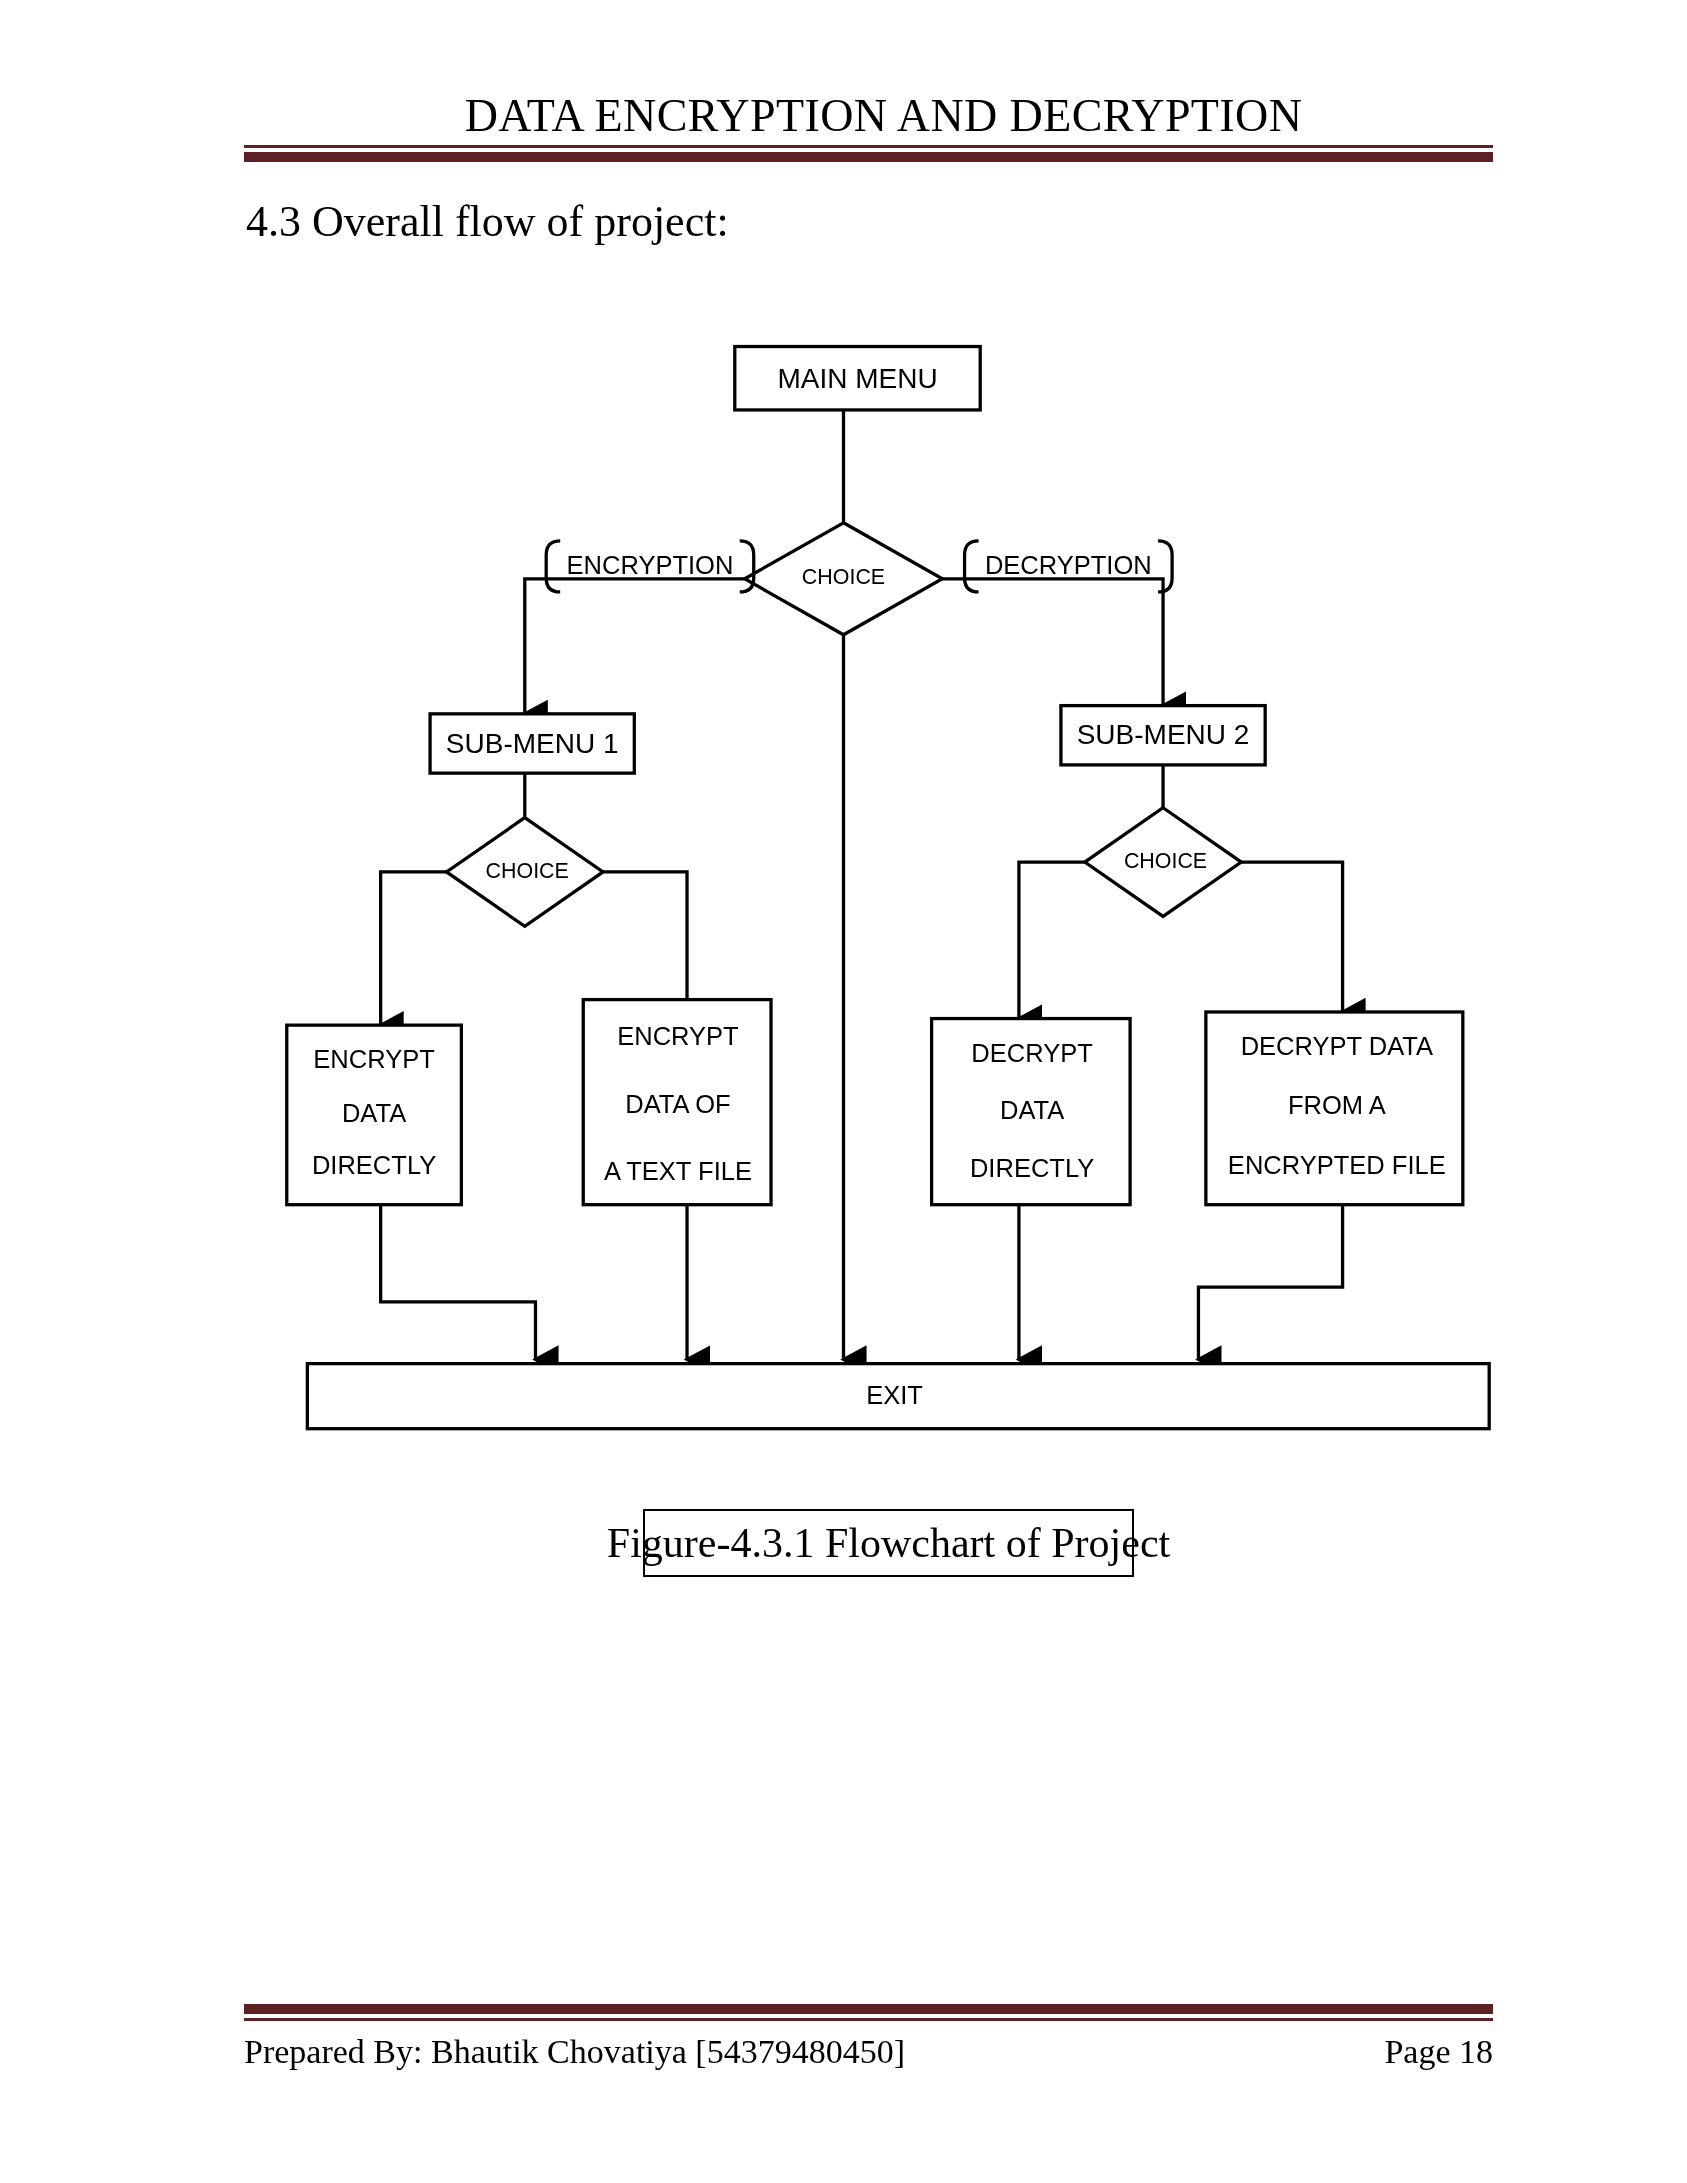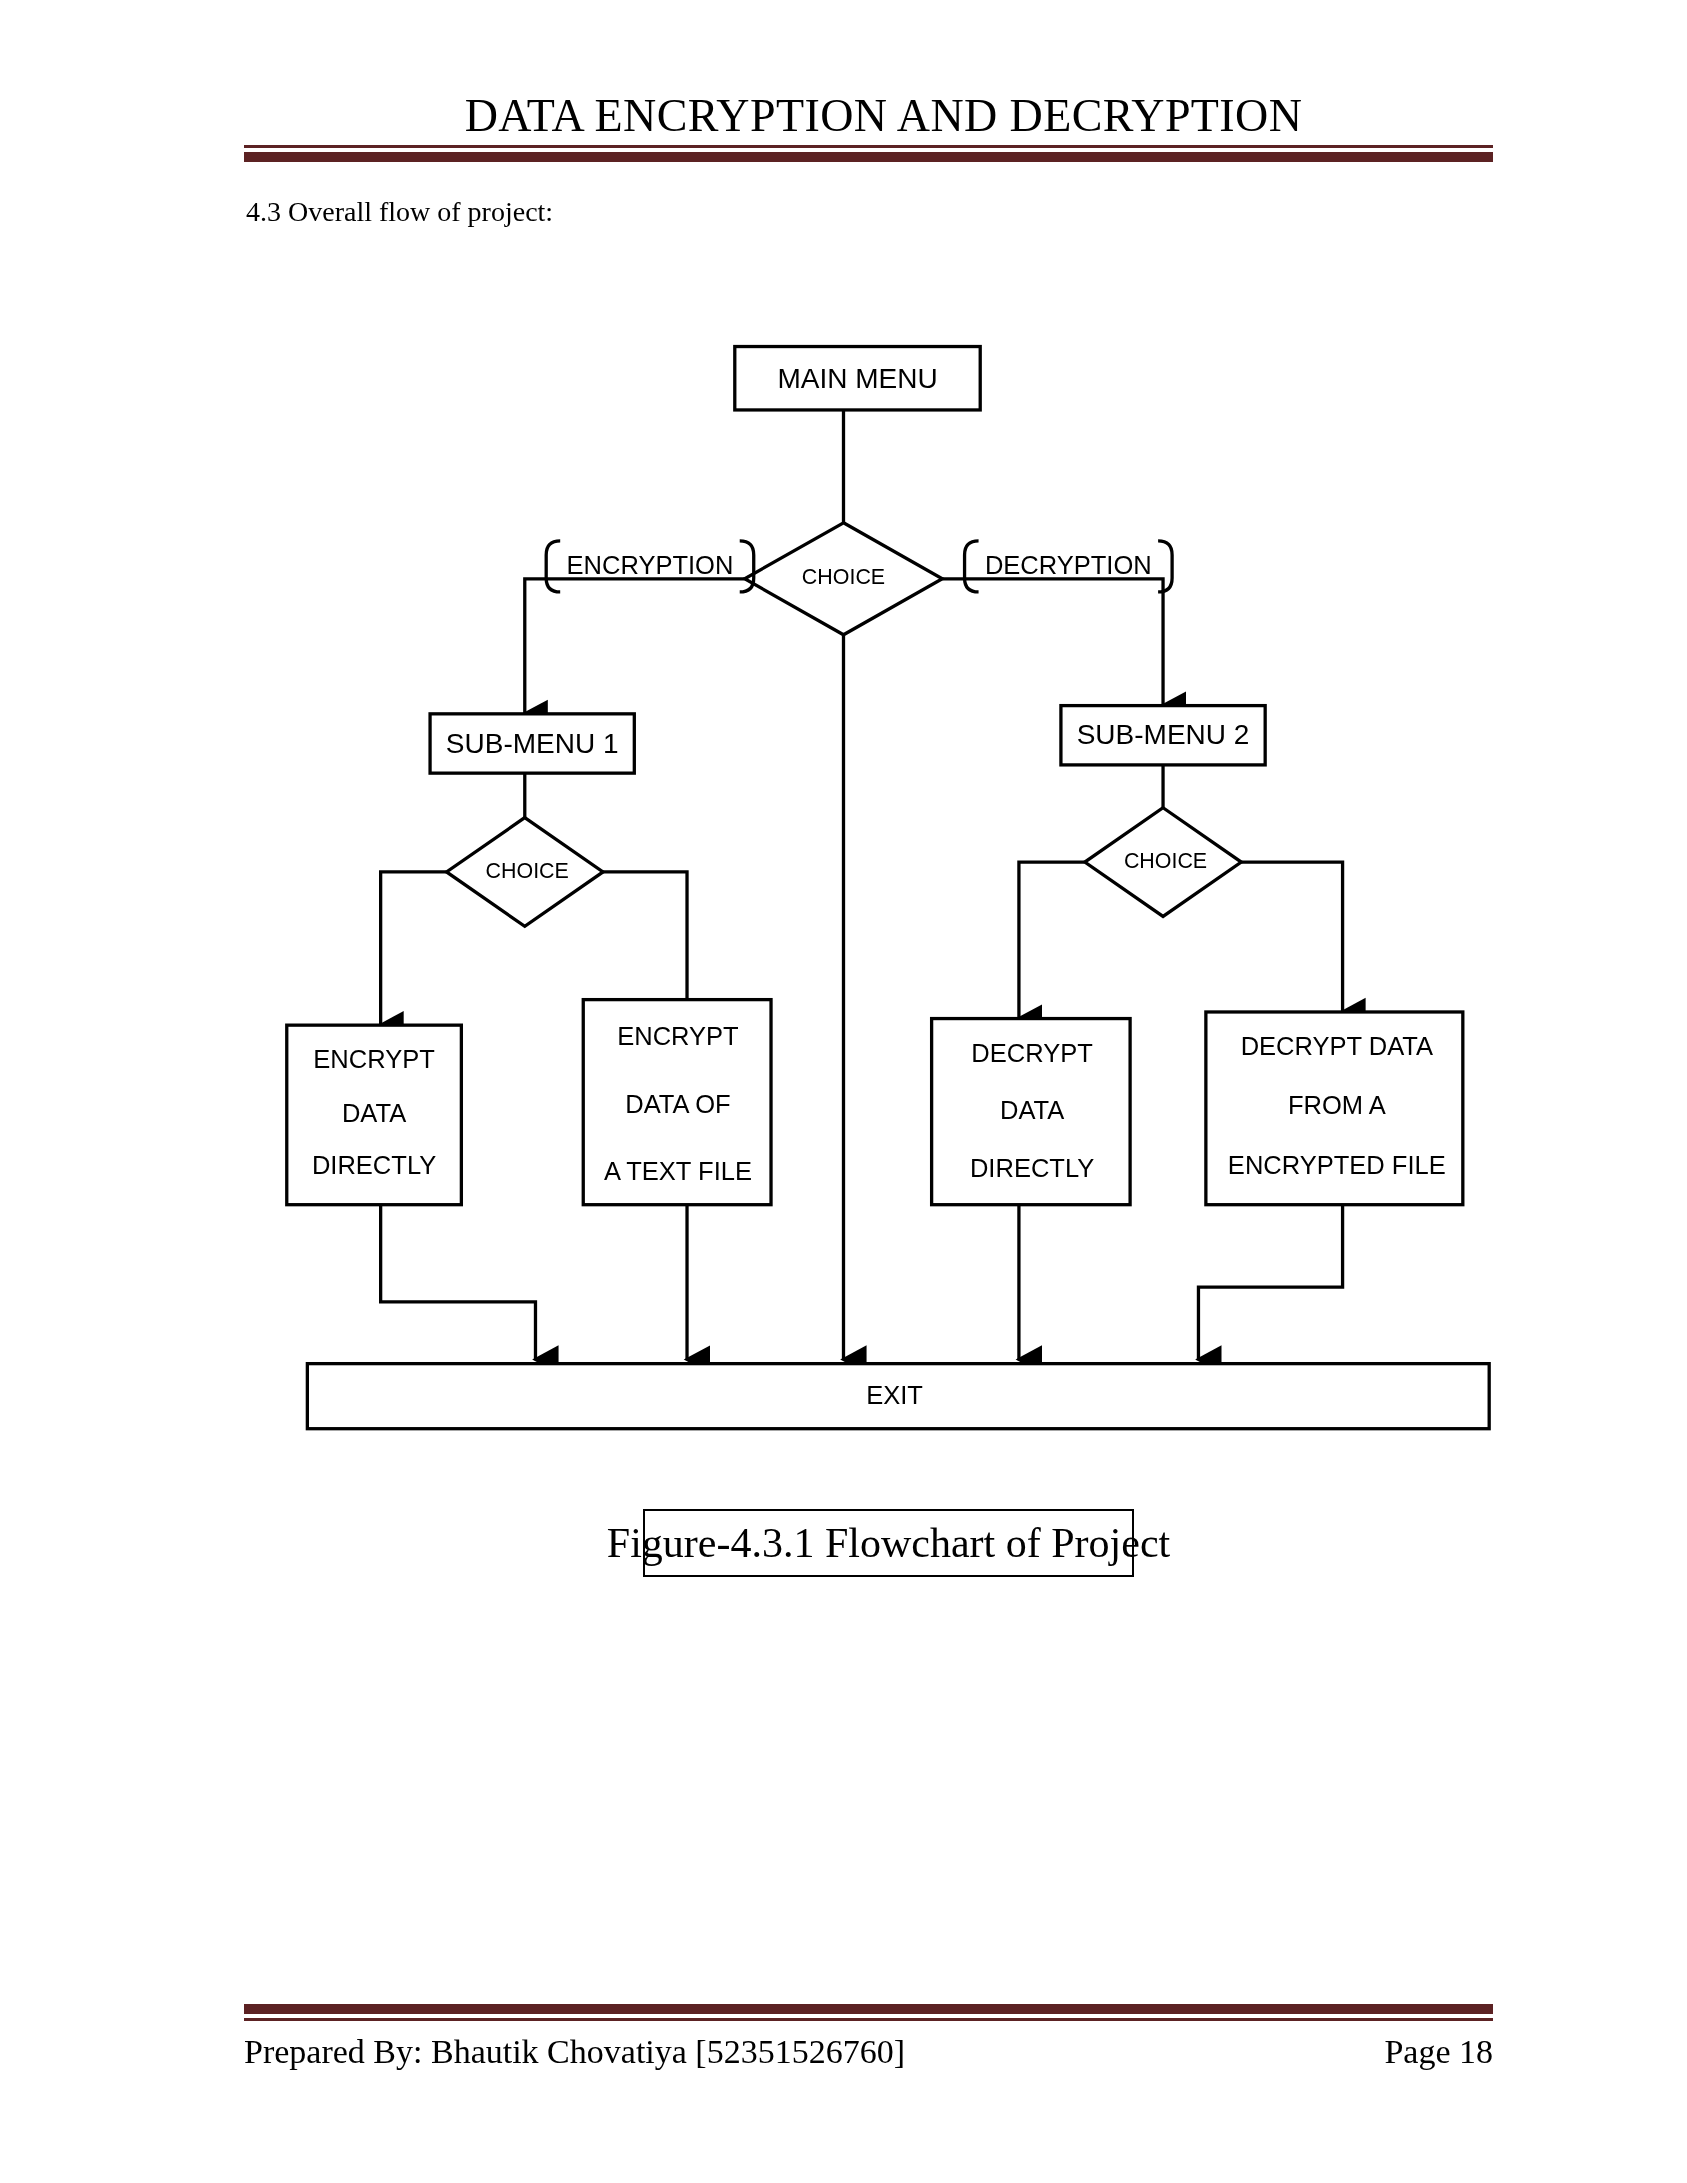--- a/index.html
+++ b/index.html
@@ -49,21 +49,21 @@
     height: 10px;
     background: #5C2223;
   }
 
   
   .section-heading {
     position: absolute;
     left: 246px;
     top: 196px;
     font-family: "Liberation Serif", serif;
-    font-size: 28px;
+    font-size: 44px;
     color: #000000;
     white-space: nowrap;
   }
 
   
   .flowchart {
     position: absolute;
     left: 0;
     top: 307px;
     width: 1677px;
@@ -266,18 +266,18 @@
 
   <div class="figure-caption">Figure-4.3.1 Flowchart of Project</div>
 
   <div class="footer-rule">
     <div class="thick"></div>
     <div class="gap"></div>
     <div class="thin"></div>
   </div>
 
   <div class="footer-bar">
-    <span>Prepared By: Bhautik Chovatiya [52351526760]</span>
+    <span>Prepared By: Bhautik Chovatiya [54379480450]</span>
     <span>Page 18</span>
   </div>
 
 </div>
 
 
 </body></html>

